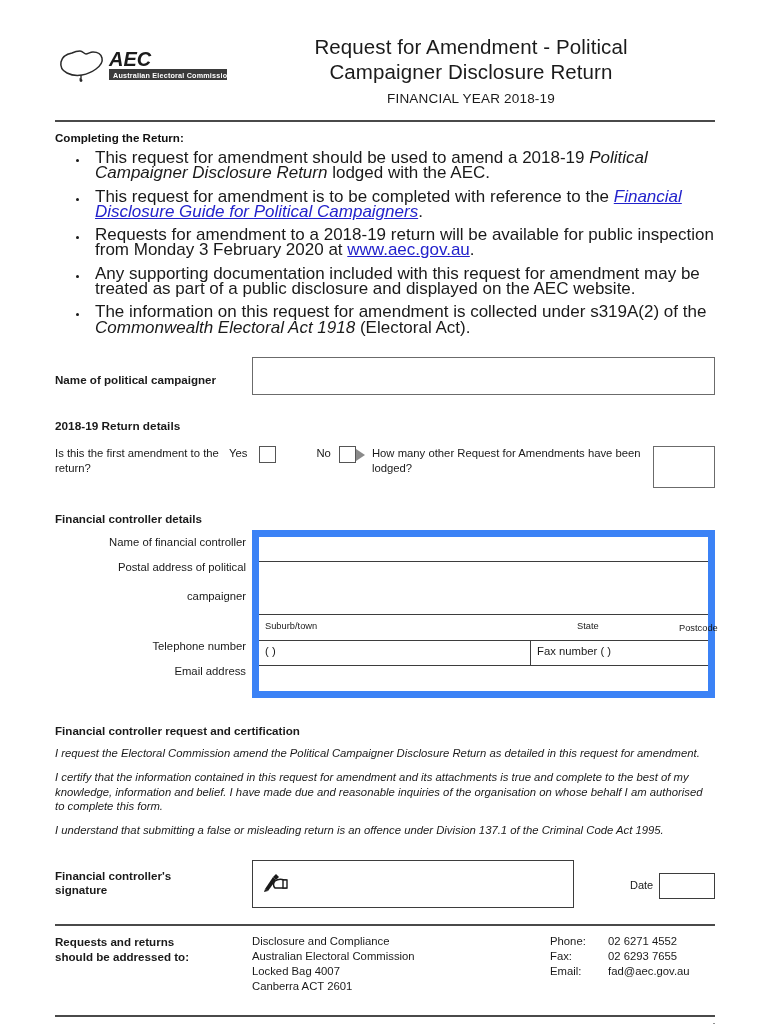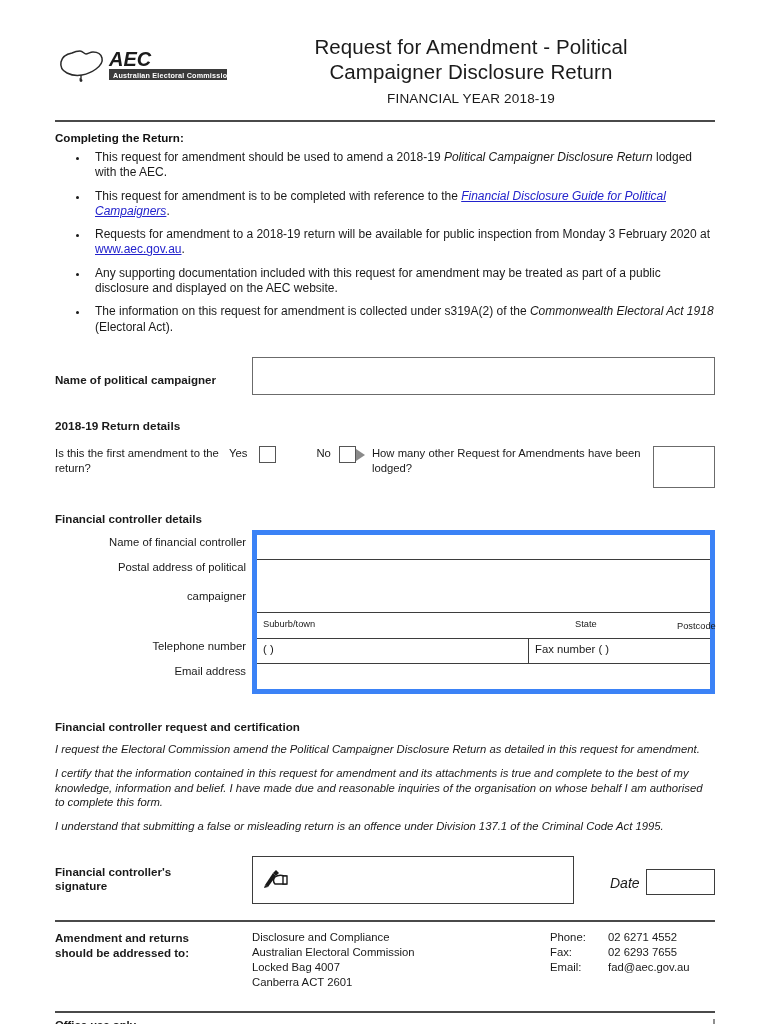--- a/index.html
+++ b/index.html
@@ -35,21 +35,21 @@
     border-top: 2px solid #4a4a4a;
     margin-top: 14px;
   }
 
   
   .section-head {
     font-size: 11.6px; font-weight: bold; margin-top: 9px; color: #111;
   }
   ul.bullets { margin: 6px 0 0 0; padding-left: 34px; }
   ul.bullets li {
-    font-size: 12px; line-height: 15.3px; margin-bottom: 8px;
+    font-size: 17px; line-height: 15.3px; margin-bottom: 8px;
     padding-left: 6px;
   }
   ul.bullets li::marker { font-size: 11px; }
   .it { font-style: italic; }
   .lnk { color: #2222cc; text-decoration: underline; font-style: italic; }
   .lnk-plain { color: #2222cc; text-decoration: underline; font-style: normal; }
 
   
   .campaigner-row { display: flex; align-items: center; margin-top: 22px; }
   .campaigner-label {
@@ -100,21 +100,21 @@
     text-align: right; font-size: 11.3px; line-height: 14.5px;
     padding-right: 6px; display: flex; align-items: center;
     justify-content: flex-end;
   }
   .fc-l1 { height: 25px; }
   .fc-l2 { height: 53px; }
   .fc-l3 { height: 26px; }
   .fc-l4 { height: 25px; }
   .fc-l5 { height: 25px; }
   .fc-l2 span { display: block; text-align: right; }
-  .fc-grid { flex: 1; border: 5px solid #3b82f6; }
+  .fc-grid { flex: 1; border: 7px solid #3b82f6; }
   .fc-row { border-bottom: 1px solid #3d3d3d; display: flex; }
   .fc-row:last-child { border-bottom: none; }
   .r-name { height: 25px; }
   .r-addr { height: 53px; }
   .r-sub { height: 26px; position: relative; }
   .r-tel { height: 25px; }
   .r-email { height: 25px; }
   .sub-lbl {
     position: absolute; left: 6px; top: 6px; font-size: 9.3px;
   }
@@ -138,21 +138,21 @@
   .sig-label {
     width: 197px; flex: 0 0 197px; font-size: 11.6px; font-weight: bold;
     line-height: 14.5px; padding-top: 9px;
   }
   .sig-box {
     width: 322px; flex: 0 0 322px; height: 48px; border: 1px solid #3d3d3d;
     background: #fff; position: relative;
   }
   .sig-icon { position: absolute; left: 9px; top: 7px; }
   .date-label {
-    font-size: 14px; margin-left: 36px; padding-top: 19px; font-style: italic;
+    font-size: 11px; margin-left: 56px; padding-top: 19px;
   }
   .date-box {
     flex: 1; height: 26px; margin-left: 6px; margin-top: 13px;
     border: 1px solid #3d3d3d; background: #fff;
   }
 
   .rule-mid { border-top: 2px solid #4a4a4a; margin-top: 16px; }
 
   
   .enq { display: flex; margin-top: 8px; }
@@ -293,21 +293,21 @@
       </span>
     </div>
     <div class="date-label">Date</div>
     <div class="date-box"></div>
   </div>
 
   <div class="rule-mid"></div>
 
   <div class="enq">
     <div class="enq-label">
-      <span>Amendment and returns</span><br>
+      <span>Requests and returns</span><br>
       <span>should be addressed to:</span>
     </div>
     <div class="enq-addr">
       <div>Disclosure and Compliance</div>
       <div>Australian Electoral Commission</div>
       <div>Locked Bag 4007</div>
       <div>Canberra ACT 2601</div>
     </div>
     <div class="enq-contact">
       <div>

